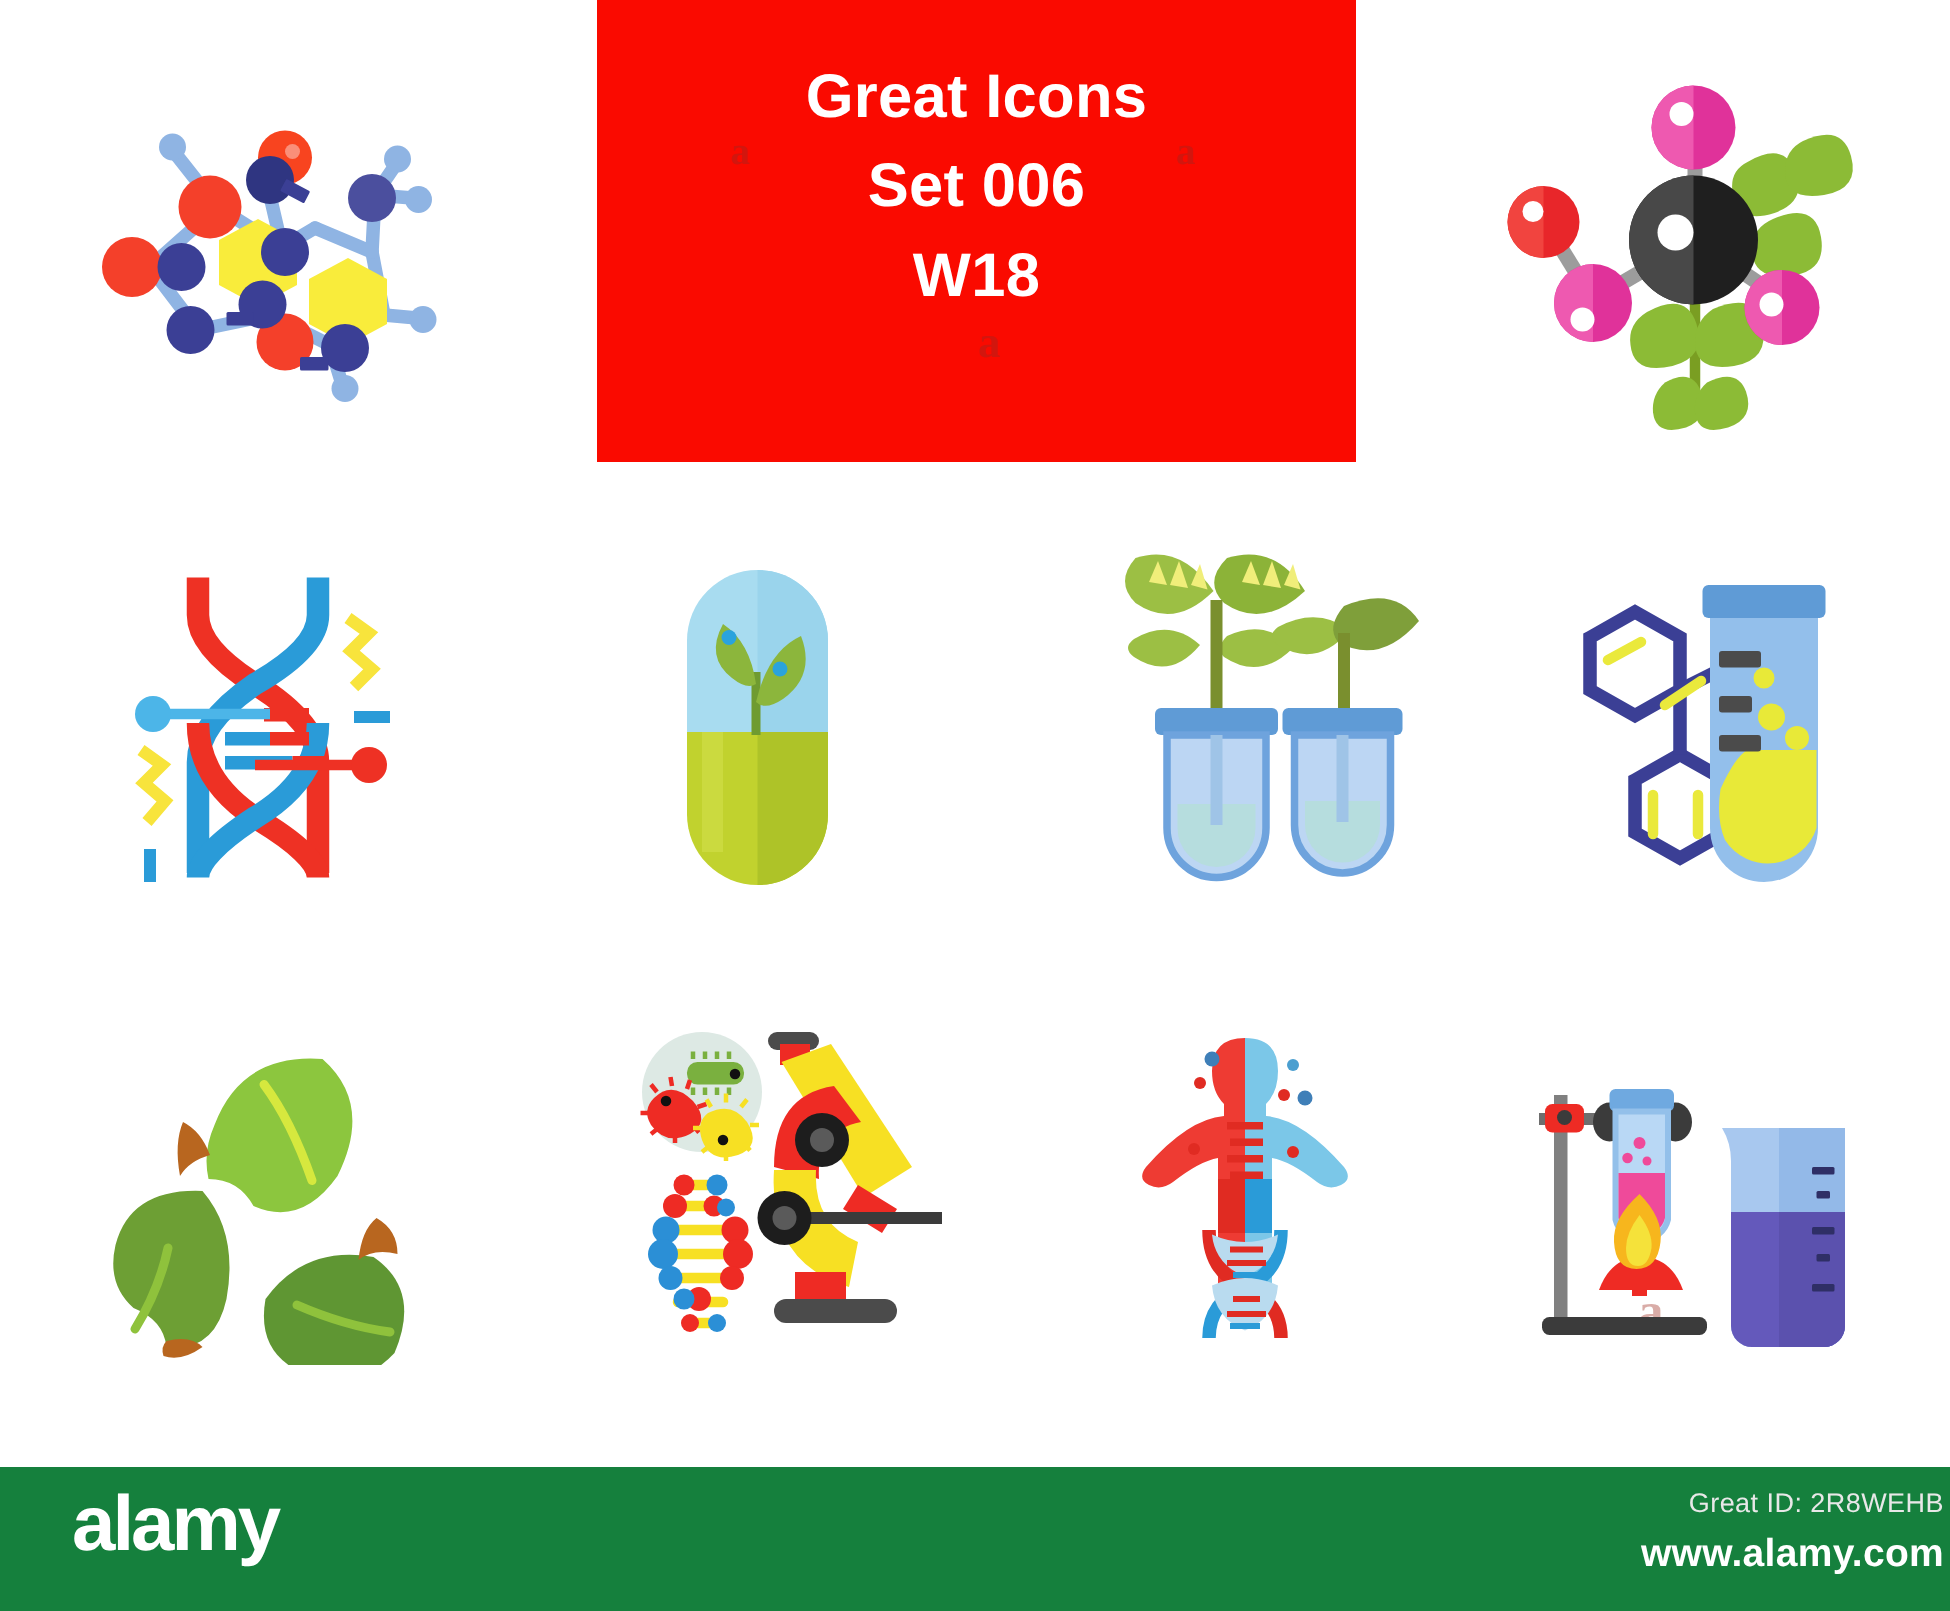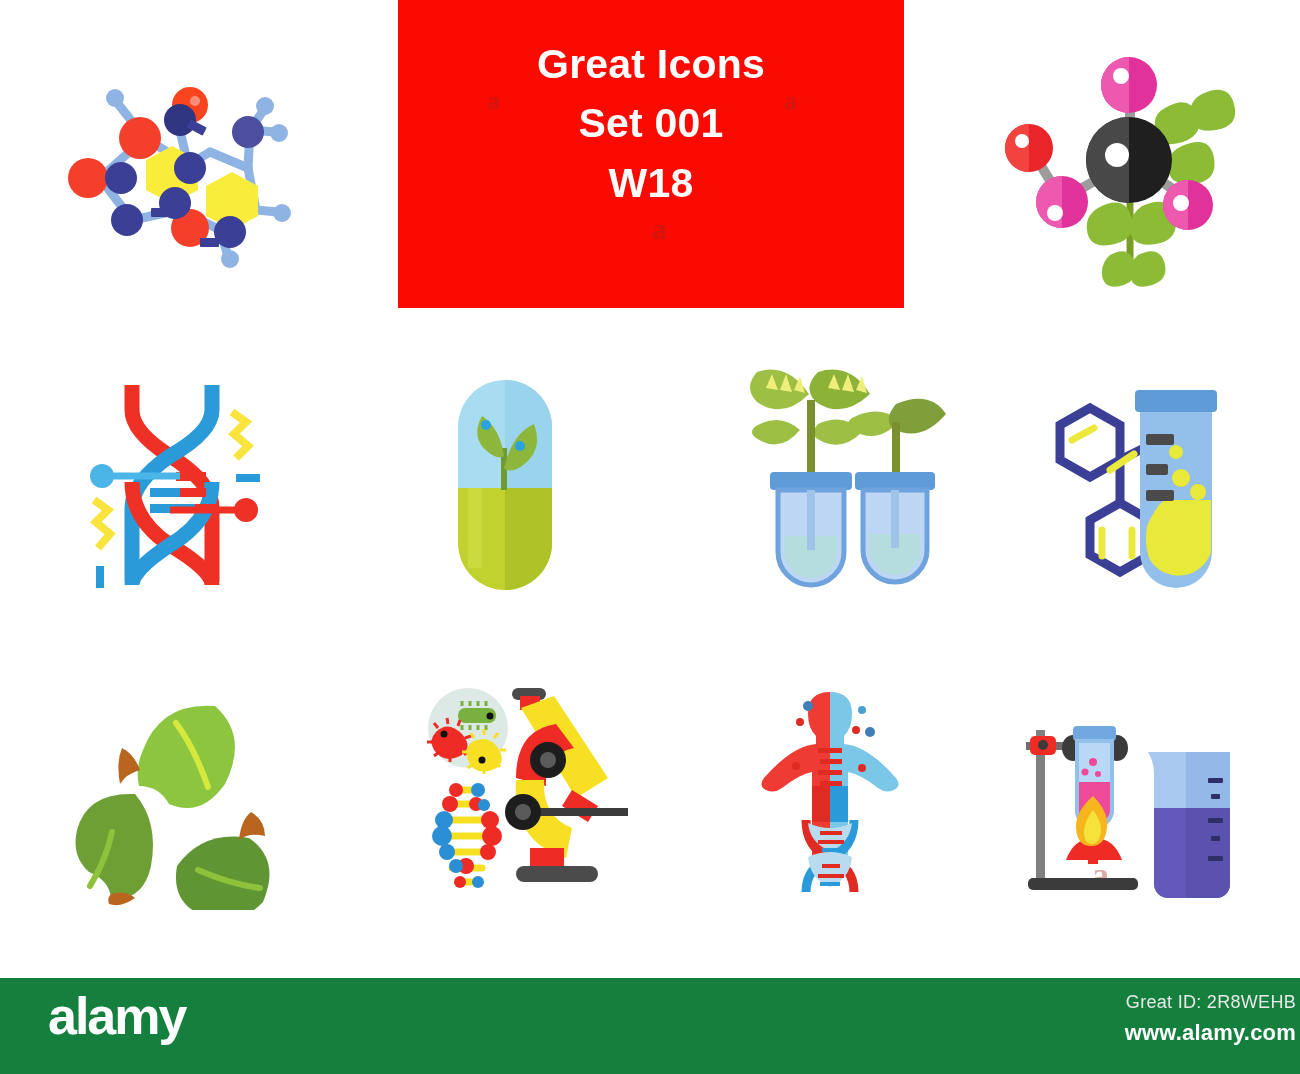--- a/index.html
+++ b/index.html
@@ -37,33 +37,33 @@
   #footer .logo{
     position:absolute;left:48px;top:12px;color:#ffffff;
     font-family:"Liberation Sans",sans-serif;font-weight:700;font-size:52px;
     letter-spacing:-2px;line-height:1;
   }
   #footer .imgid{
     position:absolute;right:48px;top:14px;color:#e8e8e8;font-size:18px;
     letter-spacing:0.3px;
   }
   #footer .site{
-    position:absolute;right:48px;top:42px;color:#ffffff;font-size:22px;
+    position:absolute;right:48px;top:42px;color:#ffffff;font-size:26px;
     font-weight:700;letter-spacing:0.2px;
   }
   .hidden-label{position:absolute;width:1px;height:1px;overflow:hidden;opacity:0;}
 </style>
 </head>
 <body>
 
 <div id="stage">
 
   <div id="title-banner">
     <div class="tline">Great Icons</div>
-    <div class="tline">Set 001</div>
+    <div class="tline">Set 006</div>
     <div class="tline">W18</div>
   </div>
 
   <div class="wm-a dark" style="left:487px;top:86px;font-size:26px;">a</div>
   <div class="wm-a dark" style="left:784px;top:86px;font-size:26px;">a</div>
   <div class="wm-a dark" style="left:652px;top:212px;font-size:30px;">a</div>
   <div class="wm-a" style="left:206px;top:830px;font-size:46px;color:rgba(120,160,60,0.35);">a</div>
   <div class="wm-a" style="left:1092px;top:856px;font-size:34px;color:rgba(170,70,60,0.45);">a</div>
 
   <div class="cell" style="left:60px;top:60px;width:250px;height:230px;">

